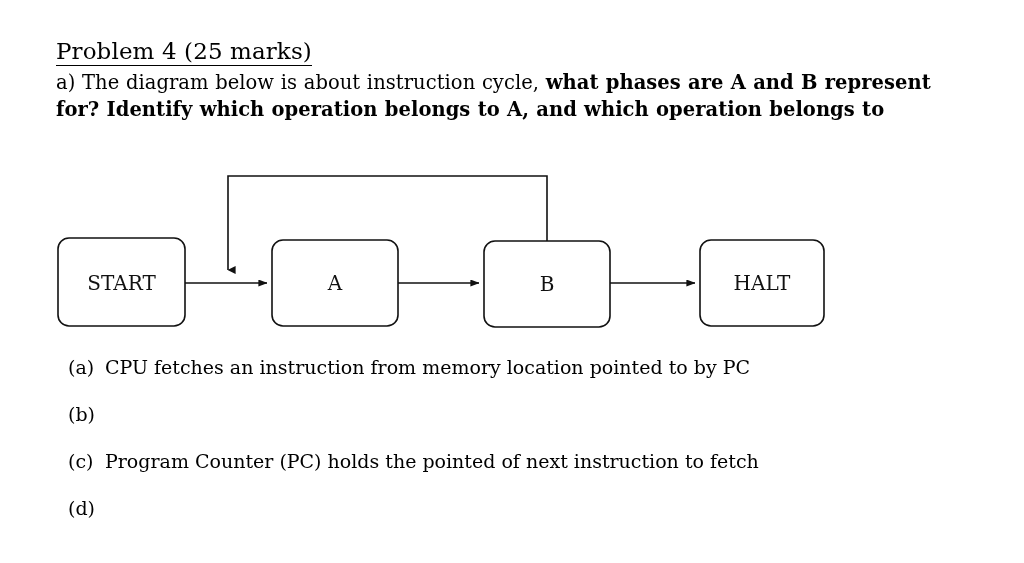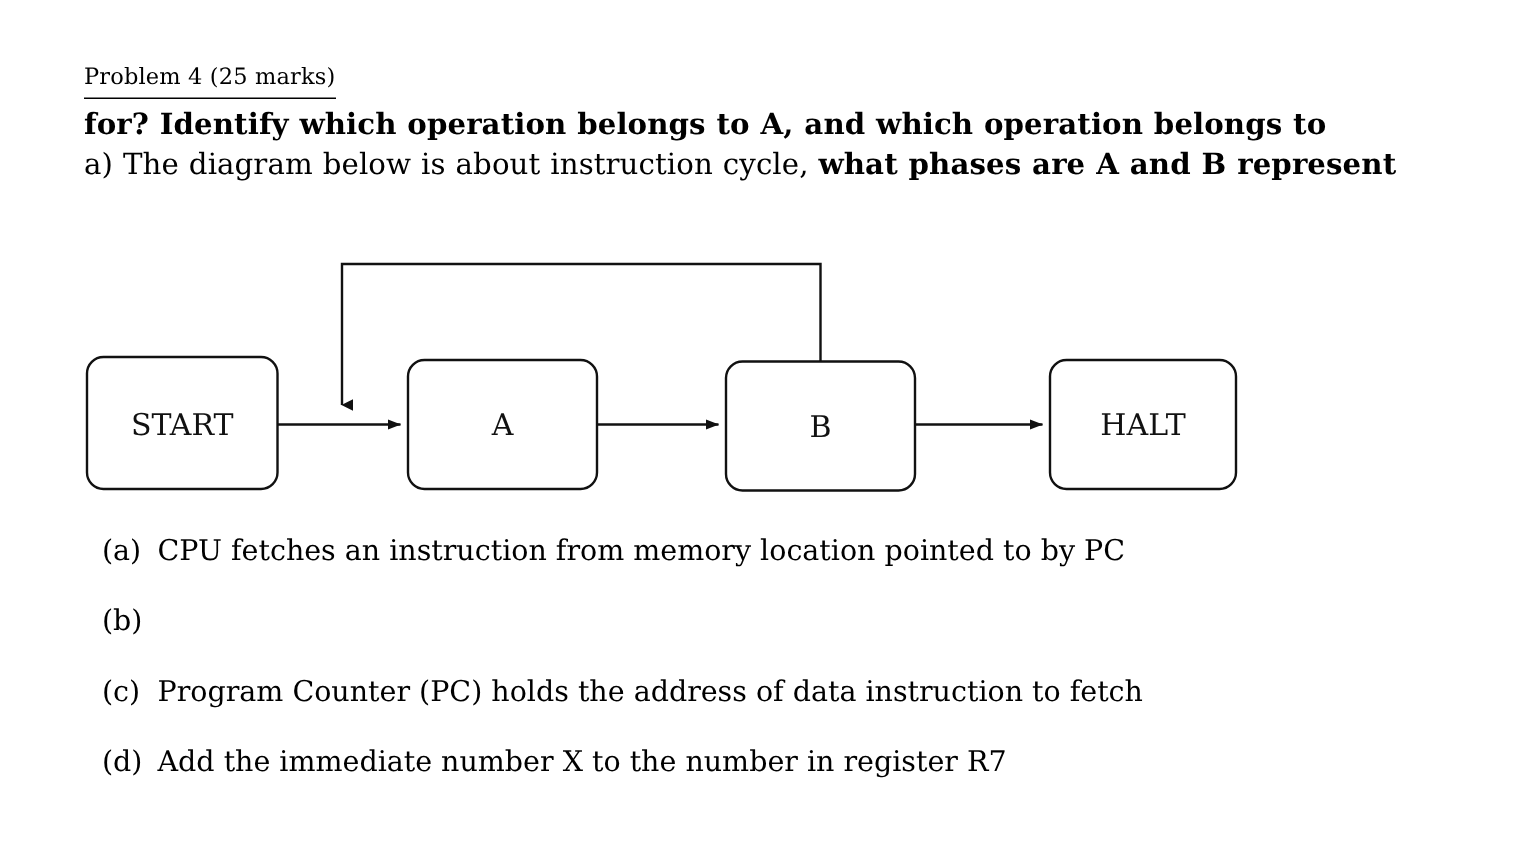--- a/index.html
+++ b/index.html
@@ -23,21 +23,21 @@
     position: absolute;
     left: 0; top: 0;
     width: 1024px;
     height: 563px;
   }
 
   .heading {
     position: absolute;
     left: 56px;
     top: 38px;
-    font-size: 15px;
+    font-size: 23px;
     line-height: 26px;
     letter-spacing: 0.1px;
     white-space: nowrap;
     text-decoration: underline;
   }
   .heading-text {
     display: inline-block;
     border-bottom: 1.4px solid #000;
     padding-bottom: 1px;
   }
@@ -108,22 +108,22 @@
 </head>
 <body>
 
 <div class="page">
 
   <div class="heading">
     <span class="heading-text">Problem 4 (25 marks)</span>
   </div>
 
   <div class="question">
+    <span class="q-line"><span>a) The diagram below is about instruction cycle, </span><span class="b">what phases are A and B represent</span></span>
     <span class="q-line b">for?  Identify which operation belongs to A, and which operation belongs to</span>
-    <span class="q-line"><span>a) The diagram below is about instruction cycle, </span><span class="b">what phases are A and B represent</span></span>
   </div>
 
   <div class="diagram">
     <svg width="1024" height="180" viewBox="0 0 1024 180" xmlns="http://www.w3.org/2000/svg">
       <defs>
         <marker id="arrowhead" markerWidth="9" markerHeight="7" refX="8.6" refY="3.5" orient="auto" markerUnits="userSpaceOnUse">
           <path d="M 0 0 L 9 3.5 L 0 7 z" fill="#111111"></path>
         </marker>
         <marker id="arrowheaddown" markerWidth="8" markerHeight="8" refX="4" refY="7.6" orient="auto" markerUnits="userSpaceOnUse">
           <path d="M 0 0 L 8 0 L 4 8 z" fill="#111111"></path>
@@ -171,21 +171,20 @@
   <div class="options">
     <div class="option-row">
       <span class="opt-marker">(a)</span>
       <span class="opt-text">CPU fetches an instruction from memory location pointed to by PC</span>
     </div>
     <div class="option-row">
       <span class="opt-marker">(b)</span>
     </div>
     <div class="option-row">
       <span class="opt-marker">(c)</span>
-      <span class="opt-text">Program Counter (PC) holds the address of data instruction to fetch</span>
+      <span class="opt-text">Program Counter (PC) holds the pointed of next instruction to fetch</span>
     </div>
     <div class="option-row">
       <span class="opt-marker">(d)</span>
-      <span class="opt-text">Add the immediate number X to the number in register R7</span>
     </div>
   </div>
 
 </div>
 
 </body></html>

